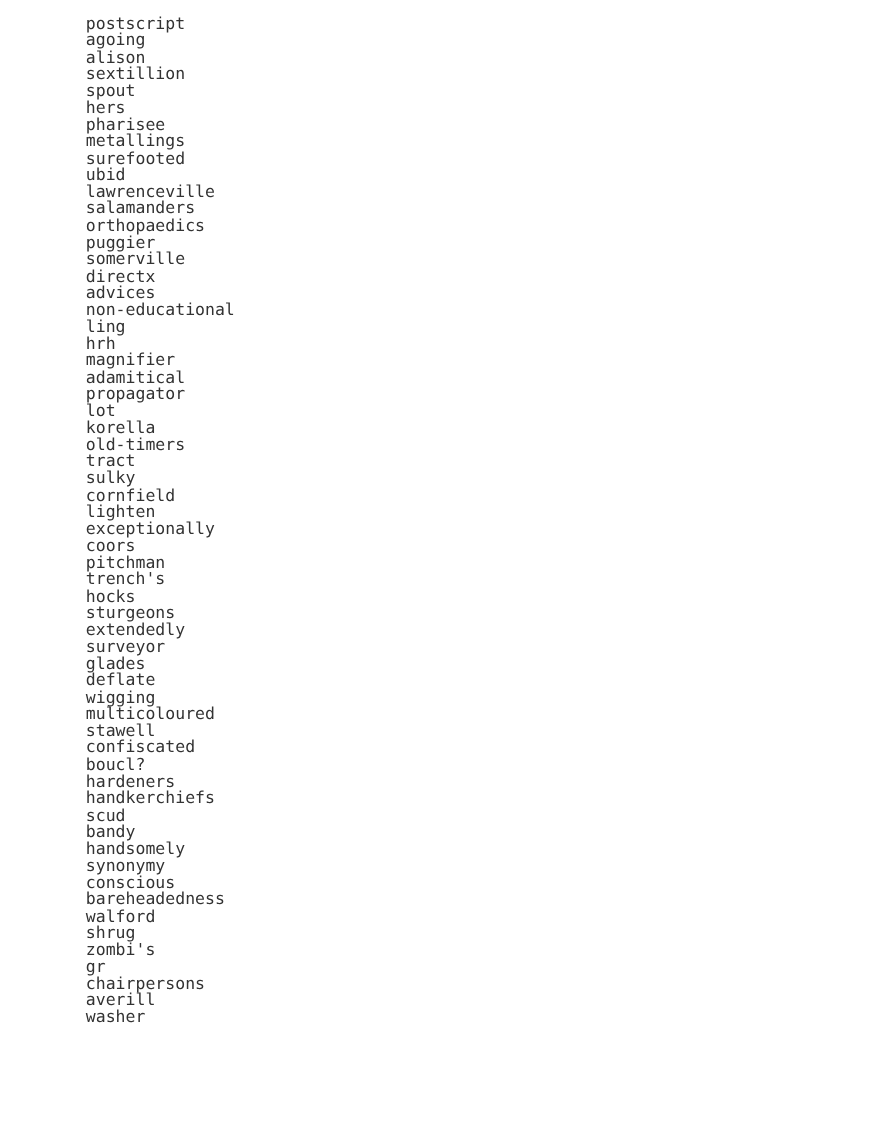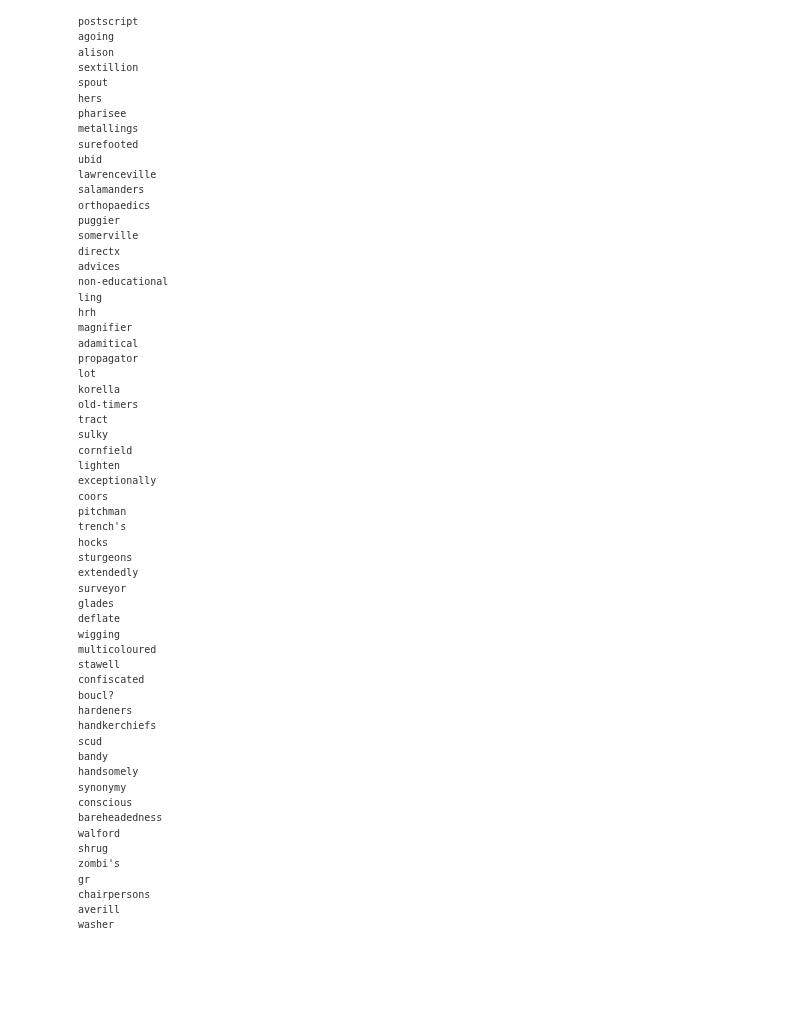--- a/index.html
+++ b/index.html
@@ -18,21 +18,21 @@
   }
 
   .word-list {
     position: absolute;
     left: 78px;
     top: 14px;
     margin: 0;
     padding: 0;
     list-style: none;
     font-family: "DejaVu Sans Mono", "Liberation Mono", monospace;
-    font-size: 10px;
+    font-size: 15px;
     line-height: 15.32px;
     color: #333333;
     white-space: pre;
     letter-spacing: 0;
   }
 
   .word-list li {
     margin: 0;
     padding: 0;
     height: 15.32px;

